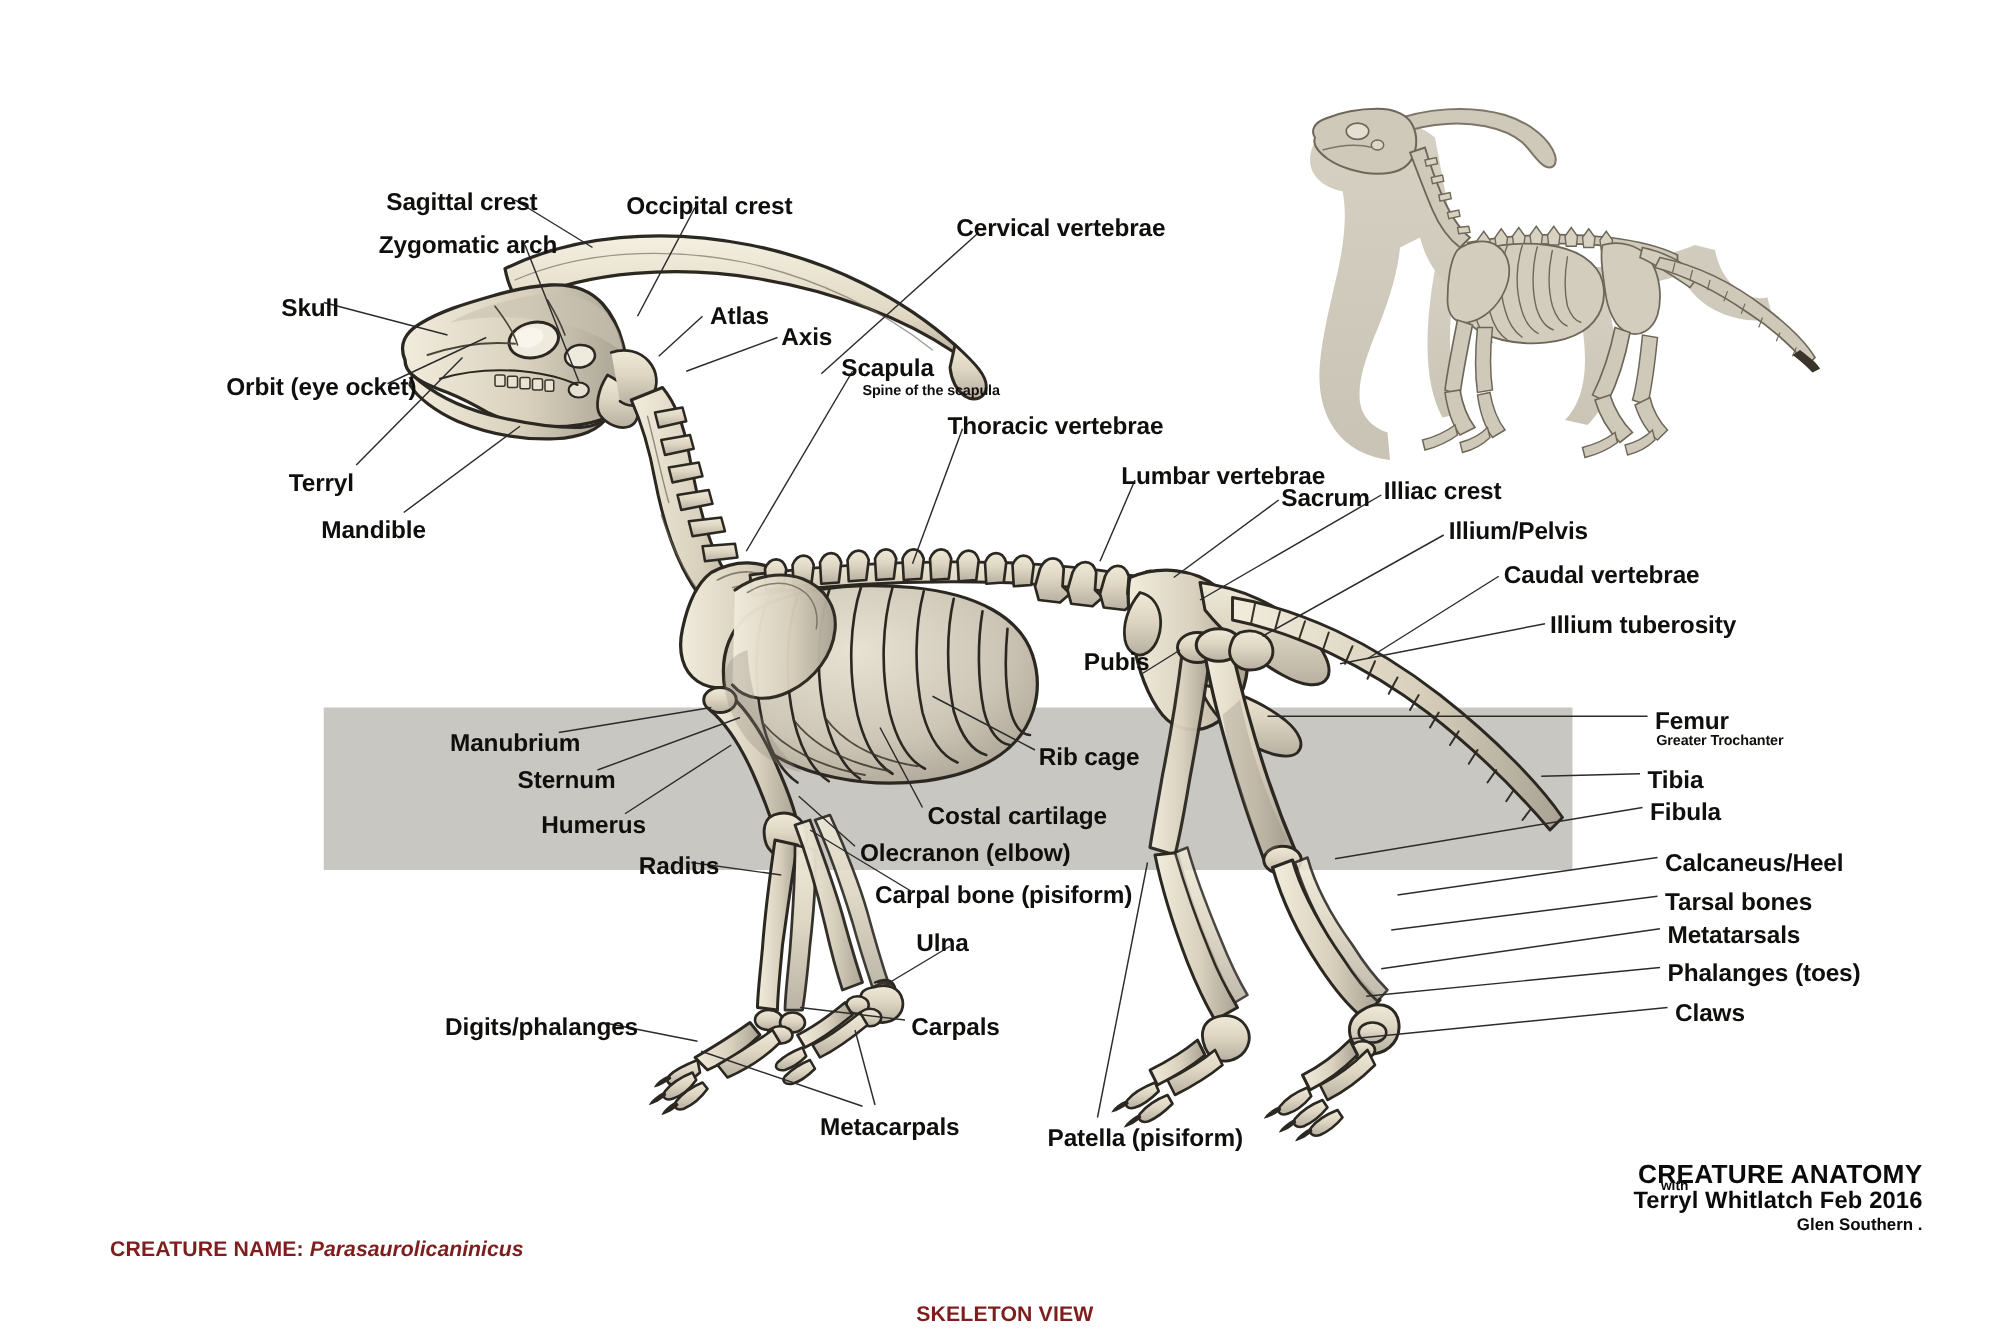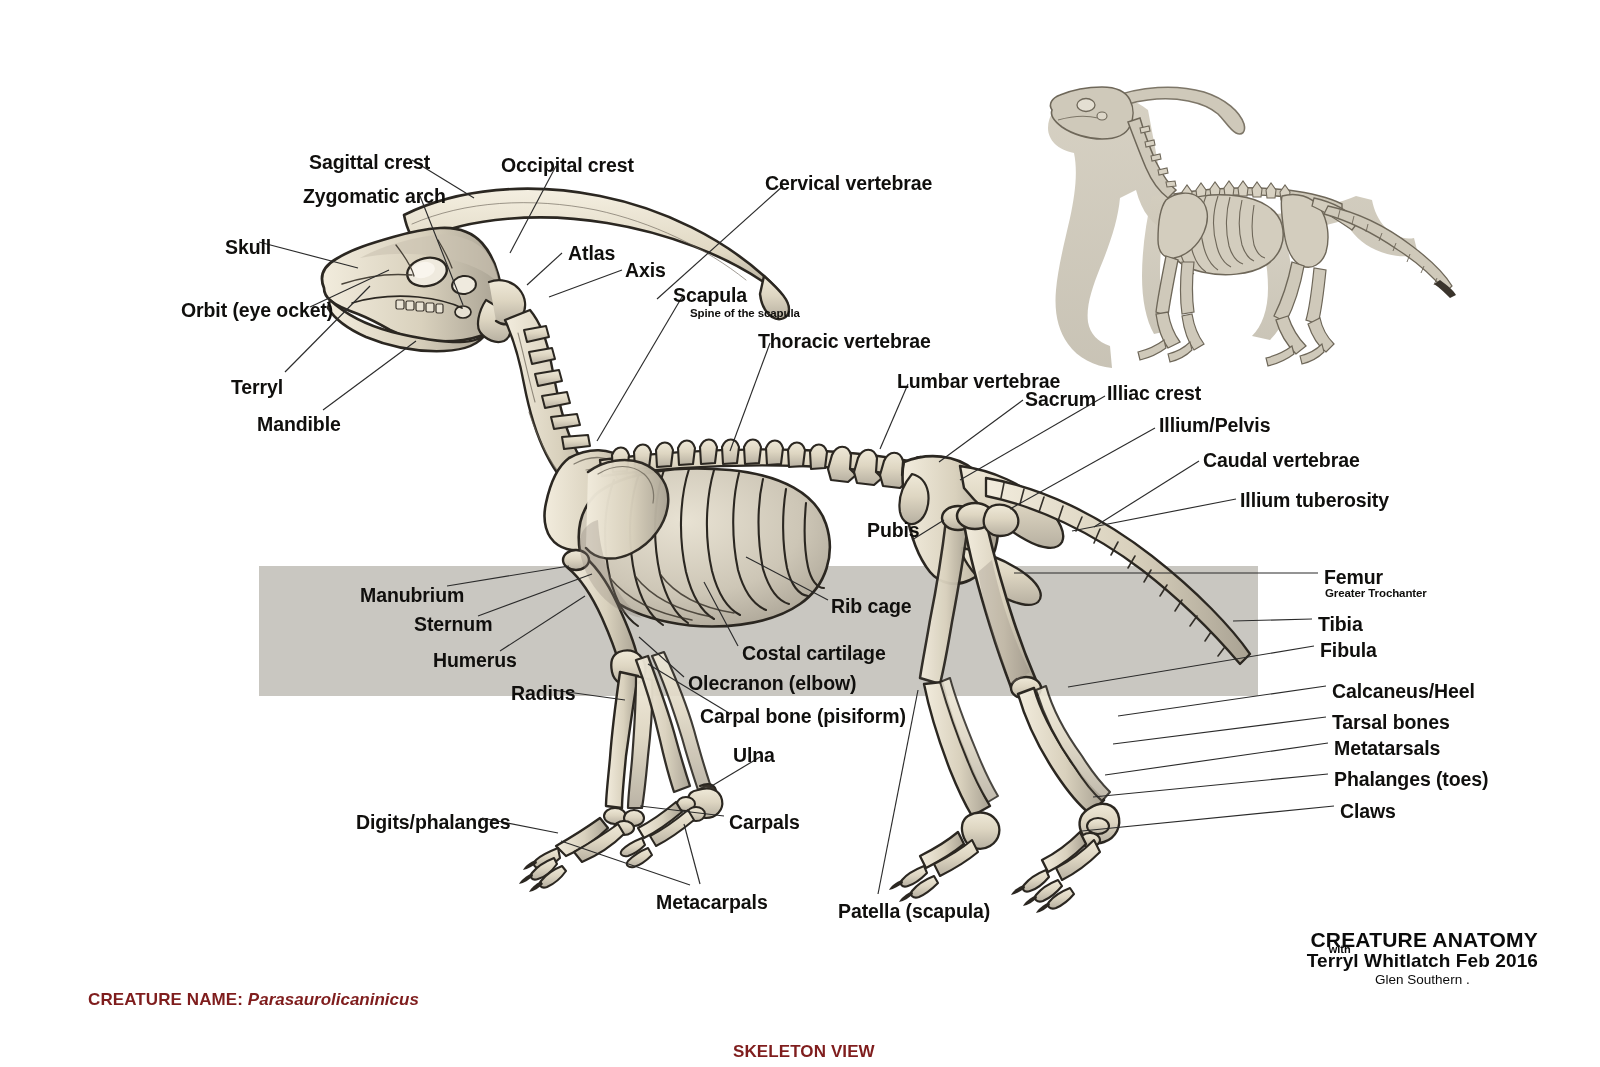--- a/index.html
+++ b/index.html
@@ -15,21 +15,21 @@
   .lbl.sz-lg { font-size:19.5px; }
   .lbl.sz-xs { font-size:11.5px; }
 
   .footer-txt { position:absolute; font-weight:bold; font-size:17px; color:#7f1d1d;
                 white-space:nowrap; letter-spacing:0.1px; }
   .footer-txt .ital { font-weight:bold; font-style:italic; letter-spacing:0; }
 
   .credit { position:absolute; text-align:right; color:#0b0b0b; white-space:nowrap; }
   .credit .c1 { font-size:21px; font-weight:bold; letter-spacing:0.2px; }
   .credit .c2 { font-size:19px; font-weight:bold; letter-spacing:0.1px; }
-  .credit .c3 { font-size:13.5px; font-weight:normal;text-align:center; }
+  .credit .c3 { font-size:13.5px; font-weight:bold; }
   .credit .with { font-size:11px; font-weight:bold; }
 
   svg.overlay { position:absolute; left:0; top:0; width:1600px; height:1067px;
                 pointer-events:none; }
   .leader { stroke:#2b2b2b; stroke-width:1.15; fill:none; }
 </style>
 </head>
 <body>
 
 <div id="stage">
@@ -521,21 +521,21 @@
       <div class="lbl sz-lg" style="left: 1332px; top: 681px;">Calcaneus/Heel</div>
       <div class="lbl sz-lg" style="left: 733px; top: 711px; margin-top: 34px;">Ulna</div>
       <div class="lbl sz-lg" style="left: 1332px; top: 712px;">Tarsal bones</div>
       <div class="lbl sz-lg" style="left: 1334px; top: 738px;">Metatarsals</div>
       <div class="lbl sz-lg" style="left: 700px; top: 706px; text-align: center;">Carpal bone (pisiform)</div>
       <div class="lbl sz-lg" style="left: 1334px; top: 769px;">Phalanges (toes)</div>
       <div class="lbl sz-lg" style="left: 1340px; top: 801px;">Claws</div>
       <div class="lbl sz-lg" style="left: 356px; top: 812px;">Digits/phalanges</div>
       <div class="lbl sz-lg" style="left: 729px; top: 812px;">Carpals</div>
       <div class="lbl sz-lg" style="left: 656px; top: 892px;">Metacarpals</div>
-      <div class="lbl sz-lg" style="left: 838px; top: 901px;">Patella (scapula)</div>
+      <div class="lbl sz-lg" style="left: 838px; top: 901px;">Patella (pisiform)</div>
     </div>
 
   <div class="footer-txt" style="left:88px; top:990px;">
     <span>CREATURE NAME:</span>
     <span class="ital">Parasaurolicaninicus</span>
   </div>
 
   <div class="footer-txt" style="left:733px; top:1042px;">SKELETON VIEW</div>
 
   <div class="credit" style="right:62px; top:928px;">

